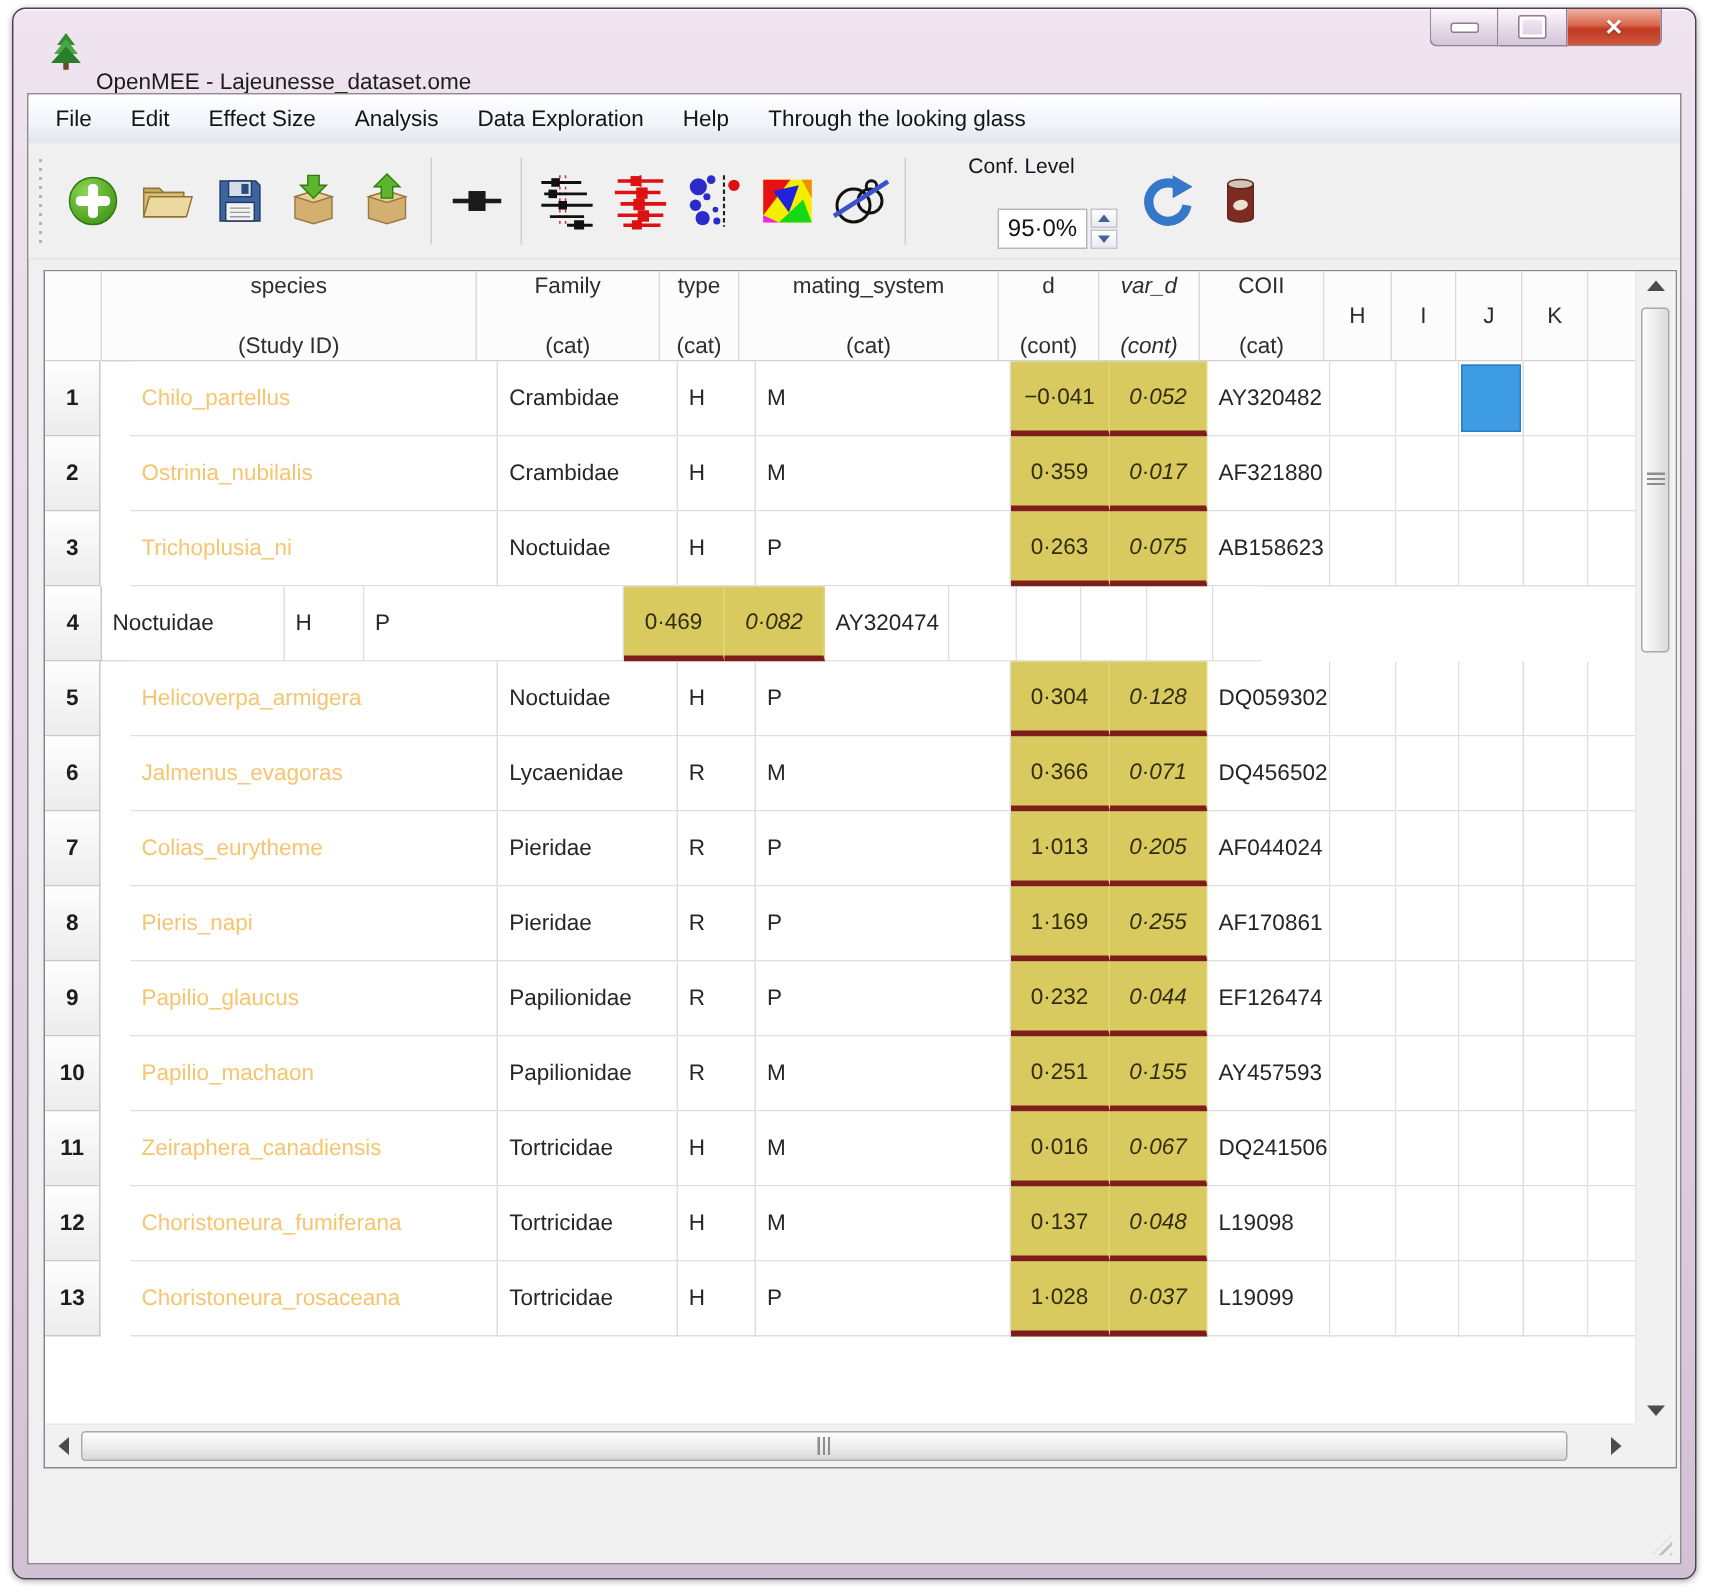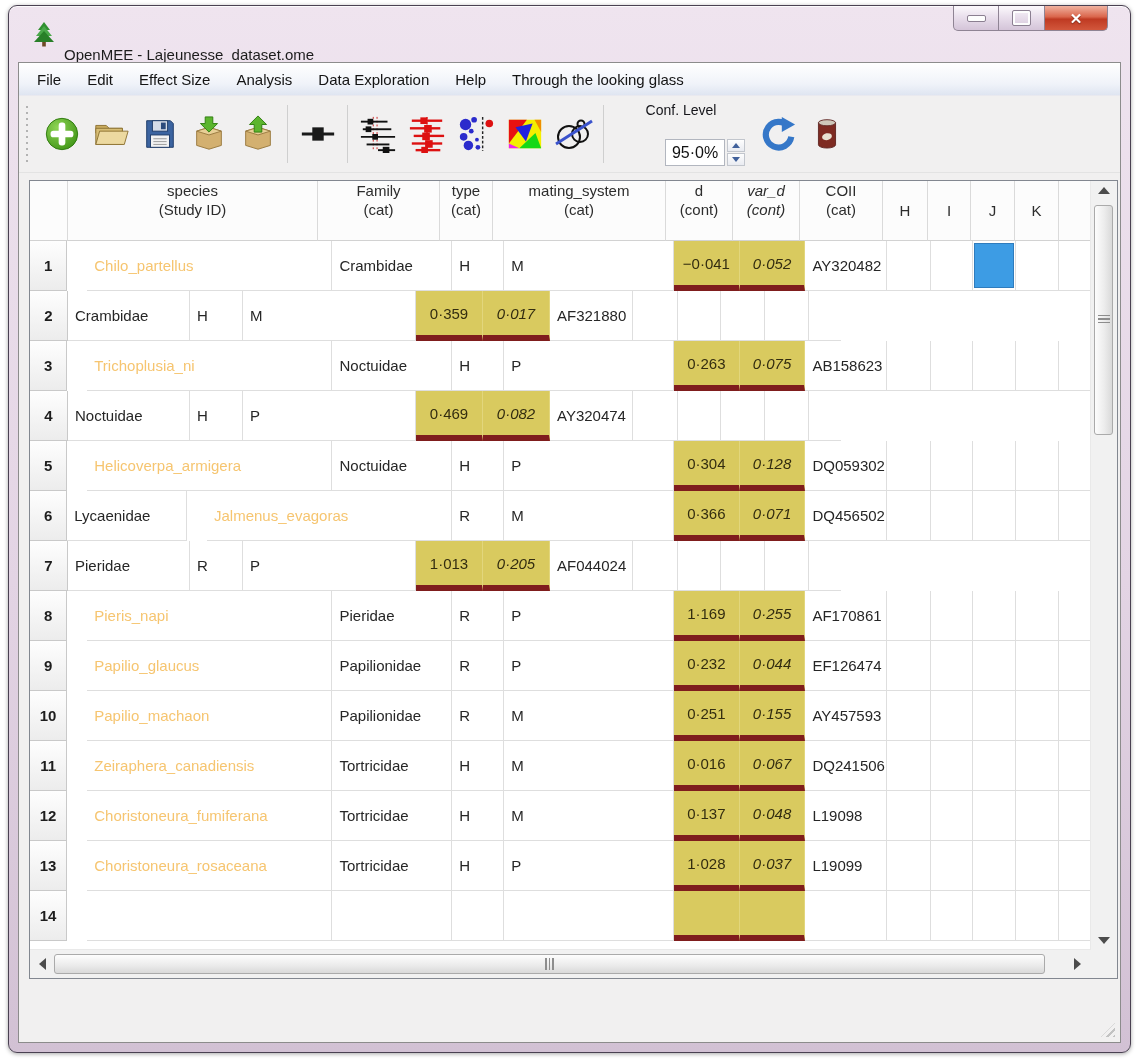--- a/index.html
+++ b/index.html
@@ -48,30 +48,30 @@
     background:linear-gradient(#fefefe,#e9ebf1);display:flex;align-items:center;justify-content:center;}
   .tri-up{width:0;height:0;border-left:4px solid transparent;border-right:4px solid transparent;border-bottom:5px solid #41619b;}
   .tri-down{width:0;height:0;border-left:4px solid transparent;border-right:4px solid transparent;border-top:5px solid #41619b;}
 
   
   .table-frame{position:relative;margin:7px 0 0 10px;width:1089px;height:799px;box-sizing:border-box;
     border:1px solid #828790;background:#fff;}
   .grid{position:absolute;left:0;top:0;width:1061px;bottom:28px;overflow:hidden;background:#fff;}
   .grid-header{display:flex;height:60px;}
   .hcell{box-sizing:border-box;border-right:1px solid #dadada;border-bottom:1px solid #d2d2d2;background:#fcfcfc;
-    display:flex;flex-direction:column;align-items:center;justify-content:flex-start;
+    display:flex;flex-direction:column;align-items:center;justify-content:space-between;
     font-size:15px;color:#2d2d2d;line-height:19px;text-align:center;overflow:hidden;}
   .trow{display:flex;height:50px;}
   .cell{box-sizing:border-box;border-right:1px solid #dedede;border-bottom:1px solid #dedede;
     display:flex;align-items:center;padding-left:7px;font-size:15px;color:#262626;overflow:hidden;white-space:nowrap;background:#fff;}
   .rownum{justify-content:center;padding-left:0;background:linear-gradient(#fefefe,#ececec);
     border-right:1px solid #c9c9c9;border-bottom:1px solid #c9c9c9;font-weight:700;color:#1d1d1d;}
   .species-cell{color:#f6c570;margin-left:20px;}
   .ycell{background:#d9ca5f;justify-content:center;padding-left:0;
-    border-right:1px solid #e2d67c;border-bottom:6px solid #7f1d1d;color:#332d10;}
+    border-right:1px solid #e2d67c;border-bottom:4px solid #7f1d1d;color:#332d10;}
   .col-num{width:38px;} .col-species{width:250px;} .col-family{width:122px;} .col-type{width:53px;}
   .col-mating{width:173px;} .col-d{width:67px;} .col-vard{width:67px;font-style:italic;} .col-coii{width:83px;}
   .col-h{width:45px;} .col-i{width:43px;} .col-j{width:44px;padding:0;justify-content:center;}
   .col-k{width:44px;} .col-fill{width:32px;border-right:none;}
   .col-h,.col-i,.col-k{justify-content:center;padding-left:0;}
   .selected-cell{width:40px;height:45px;background:#3d9ce4;border:1px solid #2f7cbd;box-sizing:border-box;}
 
   
   .vscroll{position:absolute;top:0;right:0;width:26px;bottom:28px;background:#f1f1f1;border-left:1px solid #e9e9e9;}
   .vs-up{position:absolute;top:6px;left:50%;transform:translateX(-50%);
@@ -370,20 +370,21 @@
     <div class="cell col-h"></div>
     <div class="cell col-i"></div>
     <div class="cell col-j">
                 <div class="selected-cell"></div>
               </div>
     <div class="cell col-k"></div>
     <div class="cell col-fill"></div>
   </div>
             <div class="trow">
     <div class="cell col-num rownum">2</div>
+    <div class="cell col-species species-cell">Ostrinia_nubilalis</div>
     <div class="cell col-family">Crambidae</div>
     <div class="cell col-type">H</div>
     <div class="cell col-mating">M</div>
     <div class="cell col-d ycell">0·359</div>
     <div class="cell col-vard ycell">0·017</div>
     <div class="cell col-coii">AF321880</div>
     <div class="cell col-h"></div>
     <div class="cell col-i"></div>
     <div class="cell col-j"></div>
     <div class="cell col-k"></div>
@@ -428,35 +429,36 @@
     <div class="cell col-vard ycell">0·128</div>
     <div class="cell col-coii">DQ059302</div>
     <div class="cell col-h"></div>
     <div class="cell col-i"></div>
     <div class="cell col-j"></div>
     <div class="cell col-k"></div>
     <div class="cell col-fill"></div>
   </div>
             <div class="trow">
     <div class="cell col-num rownum">6</div>
+    <div class="cell col-species species-cell">Jalmenus_evagoras</div>
     <div class="cell col-family">Lycaenidae</div>
-    <div class="cell col-species species-cell">Jalmenus_evagoras</div>
     <div class="cell col-type">R</div>
     <div class="cell col-mating">M</div>
     <div class="cell col-d ycell">0·366</div>
     <div class="cell col-vard ycell">0·071</div>
     <div class="cell col-coii">DQ456502</div>
     <div class="cell col-h"></div>
     <div class="cell col-i"></div>
     <div class="cell col-j"></div>
     <div class="cell col-k"></div>
     <div class="cell col-fill"></div>
   </div>
             <div class="trow">
     <div class="cell col-num rownum">7</div>
+    <div class="cell col-species species-cell">Colias_eurytheme</div>
     <div class="cell col-family">Pieridae</div>
     <div class="cell col-type">R</div>
     <div class="cell col-mating">P</div>
     <div class="cell col-d ycell">1·013</div>
     <div class="cell col-vard ycell">0·205</div>
     <div class="cell col-coii">AF044024</div>
     <div class="cell col-h"></div>
     <div class="cell col-i"></div>
     <div class="cell col-j"></div>
     <div class="cell col-k"></div>
@@ -545,35 +547,20 @@
     <div class="cell col-mating">P</div>
     <div class="cell col-d ycell">1·028</div>
     <div class="cell col-vard ycell">0·037</div>
     <div class="cell col-coii">L19099</div>
     <div class="cell col-h"></div>
     <div class="cell col-i"></div>
     <div class="cell col-j"></div>
     <div class="cell col-k"></div>
     <div class="cell col-fill"></div>
   </div>
-            <div class="trow">
-    <div class="cell col-num rownum">14</div>
-    <div class="cell col-species species-cell"></div>
-    <div class="cell col-family"></div>
-    <div class="cell col-type"></div>
-    <div class="cell col-mating"></div>
-    <div class="cell col-d ycell"></div>
-    <div class="cell col-vard ycell"></div>
-    <div class="cell col-coii"></div>
-    <div class="cell col-h"></div>
-    <div class="cell col-i"></div>
-    <div class="cell col-j"></div>
-    <div class="cell col-k"></div>
-    <div class="cell col-fill"></div>
-  </div>
           </div>
       </div>
 
       <div class="vscroll">
         <div class="vs-up"></div>
         <div class="vs-thumb">
           <div class="vs-grip"></div>
         </div>
         <div class="vs-down"></div>
       </div>

